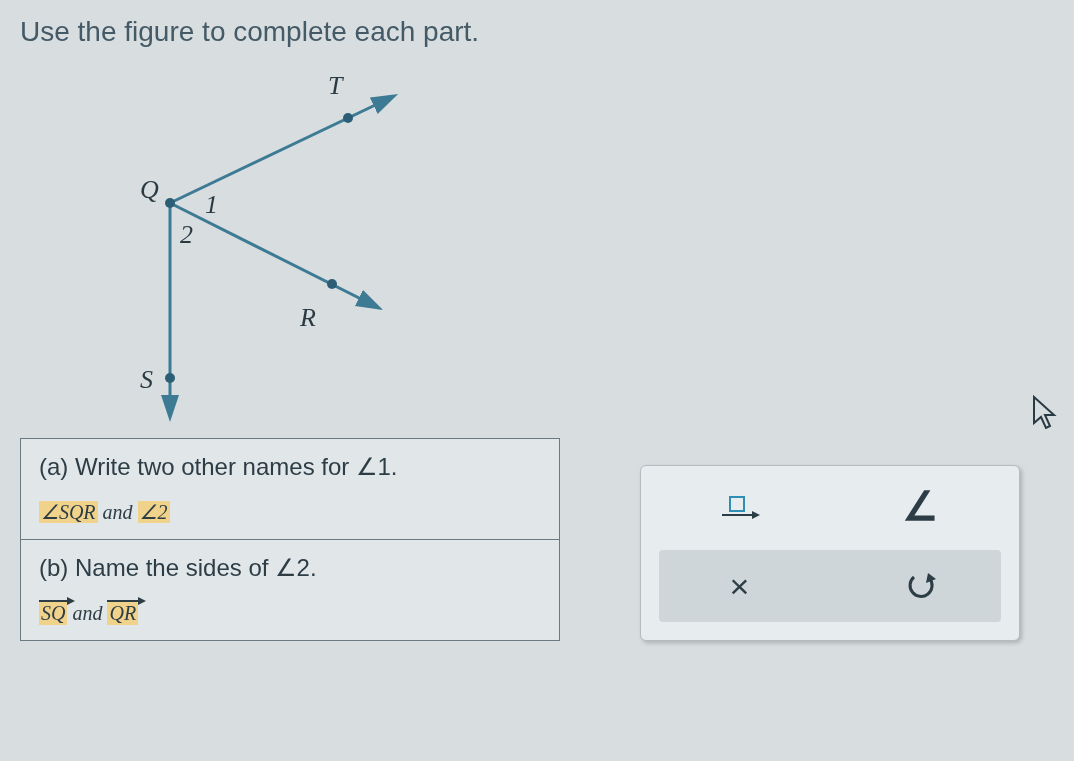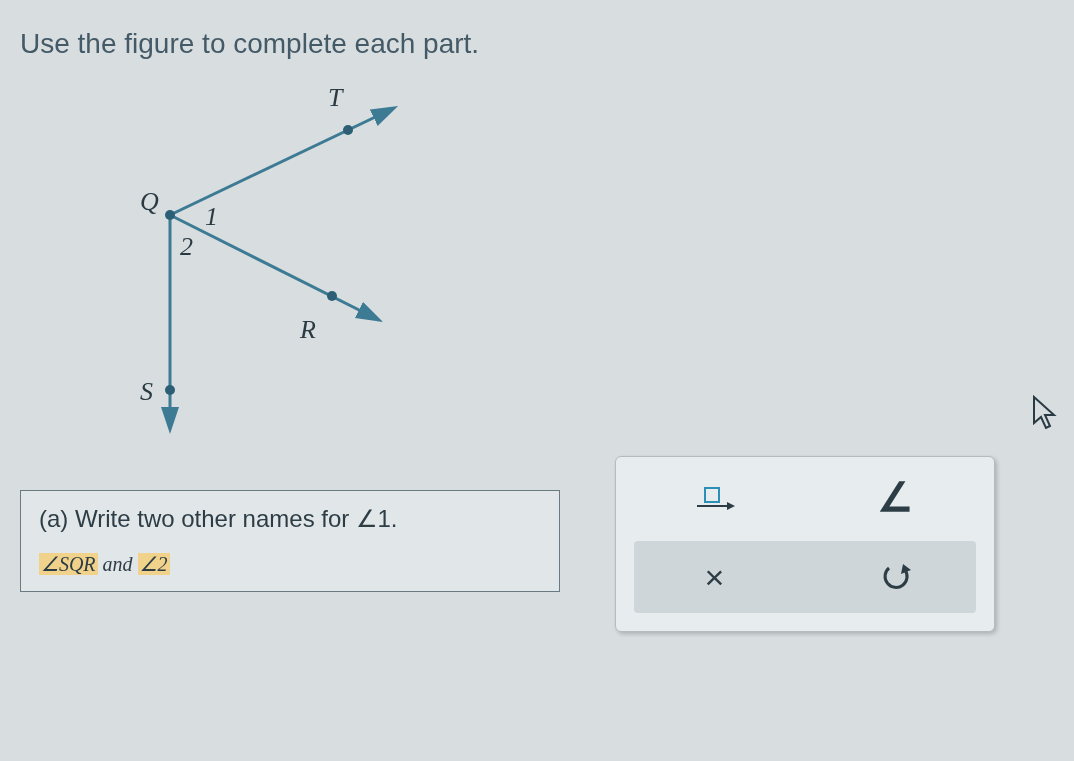--- a/index.html
+++ b/index.html
@@ -6,38 +6,38 @@
   body {
     width: 1074px;
     height: 761px;
     background: #d8dde0;
     font-family: Arial, Helvetica, sans-serif;
     color: #2a3d47;
     position: relative;
     overflow: hidden;
   }
   .page {
-    padding: 28px 20px;
+    padding: 16px 20px;
   }
   .instruction {
     font-size: 28px;
     color: #445a66;
     margin-bottom: 20px;
   }
   .figure-area {
     margin-left: 80px;
     margin-top: 20px;
     width: 360px;
     height: 360px;
     position: relative;
   }
   .answers-row {
     display: flex;
-    align-items: center;
-    gap: 55px;
+    align-items: flex-end;
+    gap: 80px;
     margin-top: 10px;
   }
   .answers-table {
     border-collapse: collapse;
     width: 540px;
     background: #e1e6e9;
   }
   .answers-table td {
     border: 1px solid #6a7a82;
     padding: 14px 18px;
@@ -162,20 +162,28 @@
   </div>
 
   <div class="answers-row">
     <table class="answers-table">
       <tbody>
           <tr>
         <td>
           <span class="prompt">(a) Write two other names for ∠1.</span>
           <span class="answer-text">
             <span class="hl">∠SQR</span><span> and </span><span class="hl">∠2</span>
+          </span>
+        </td>
+      </tr>
+      <tr>
+        <td>
+          <span class="prompt">(b) Name the sides of ∠2.</span>
+          <span class="answer-text">
+            <span class="hl ray-over">SQ</span><span> and </span><span class="hl ray-over">QR</span>
           </span>
         </td>
       </tr>
     </tbody>
       </table>
 
     <div class="tool-panel">
       <div class="tool-row">
         <div class="tool-btn">
           <svg width="44" height="34" viewBox="0 0 44 34">

